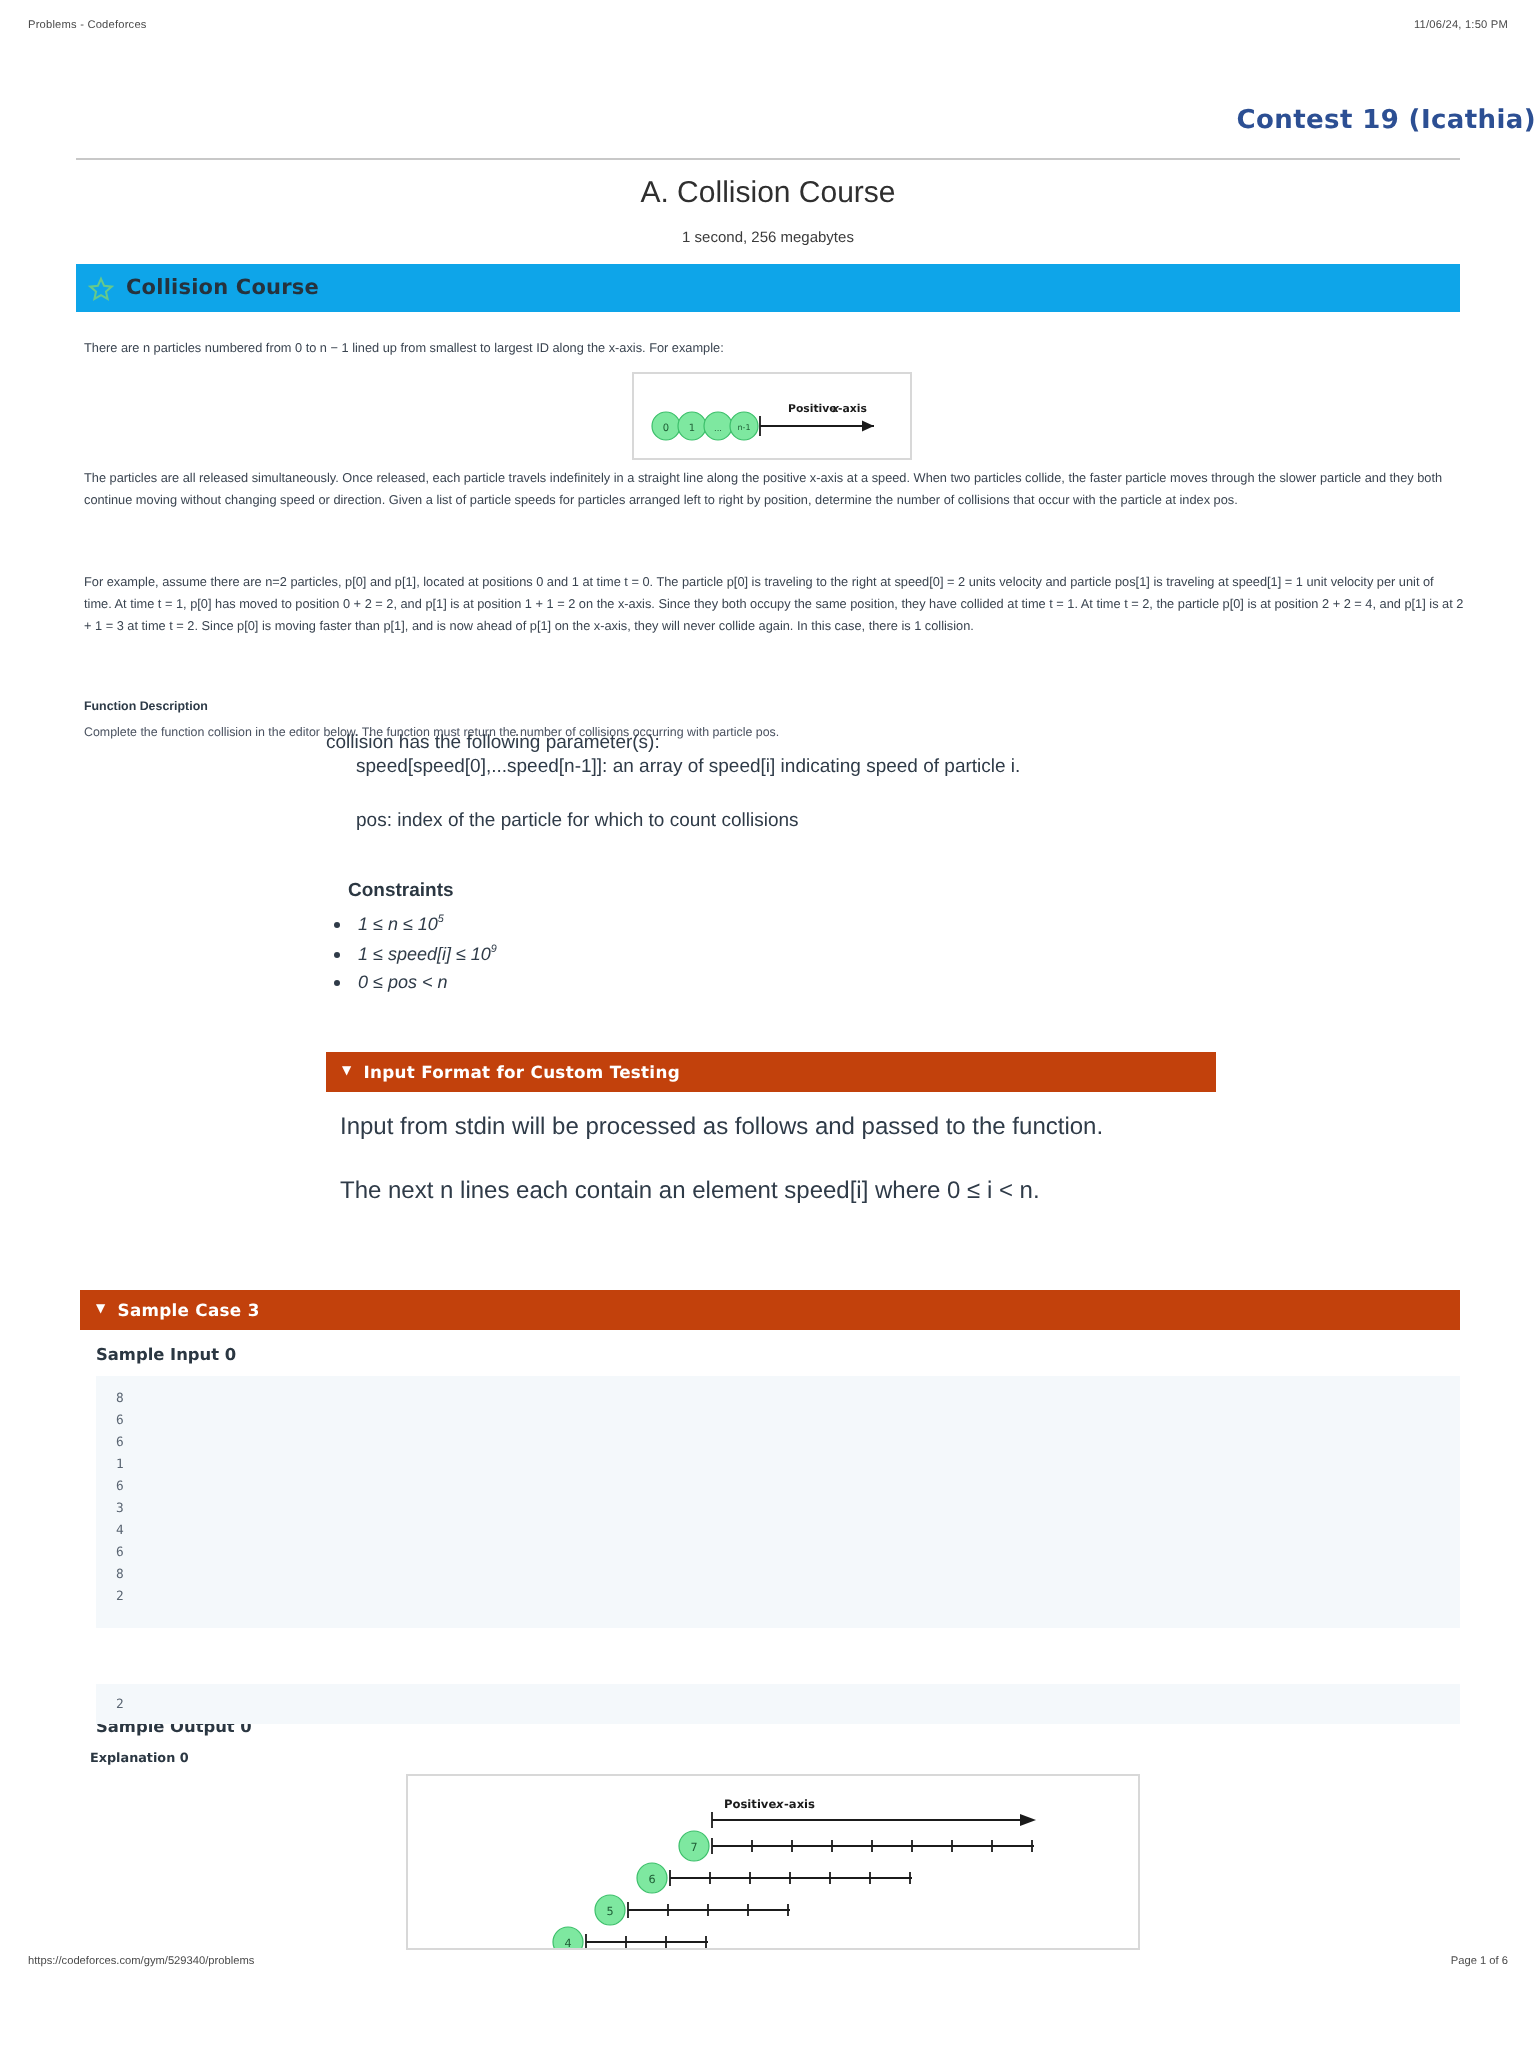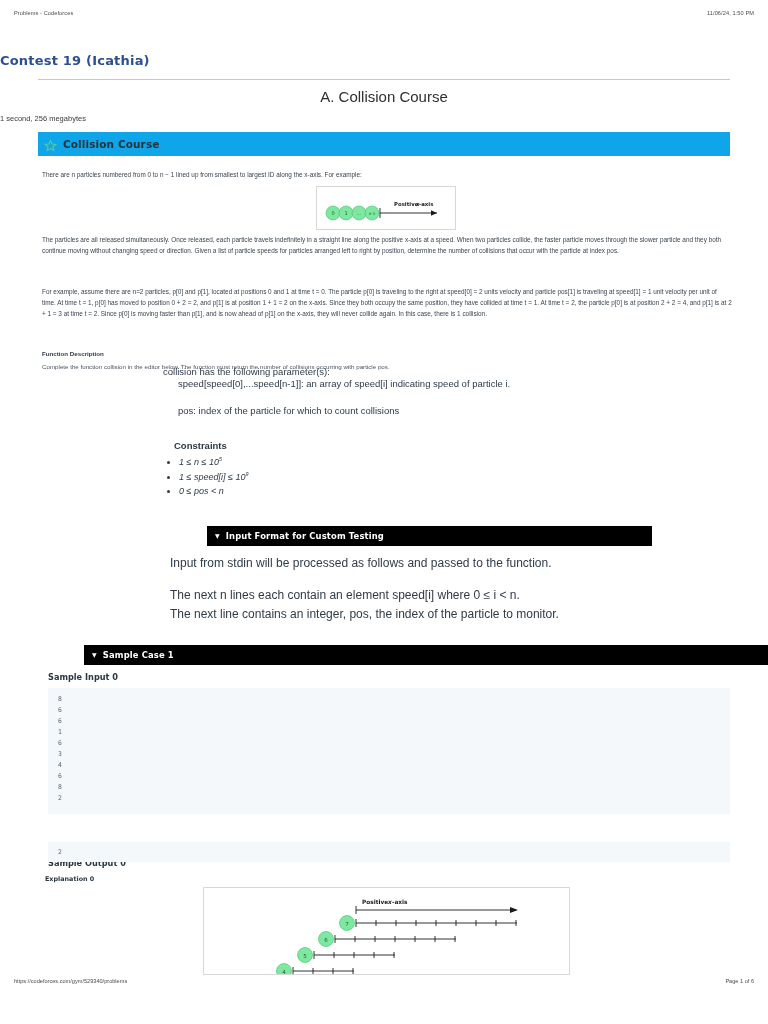--- a/index.html
+++ b/index.html
@@ -22,37 +22,37 @@
   .print-foot {
     position: absolute; top: 978px; left: 0; width: 768px;
     display: flex; justify-content: space-between;
     padding: 0 14px;
     font-size: 5.6px; color: #4a4a4a;
   }
 
   
   .contest-title {
     position: absolute; top: 53px; left: 0; width: 768px;
-    text-align: left;
+    text-align: right;
     font-family: "DejaVu Sans", sans-serif;
     font-size: 13px; font-weight: bold; color: #2c4f93;
     letter-spacing: .2px;
   }
   .rule {
     position: absolute; top: 79px; left: 38px; width: 692px;
     border-top: 1px solid #c8c8c8;
   }
   .prob-title {
     position: absolute; top: 88px; left: 0; width: 768px;
     text-align: center;
     font-size: 15px; color: #2f2f2f; font-weight: normal;
   }
   .prob-limits {
     position: absolute; top: 114px; left: 0; width: 768px;
-    font-size: 7.5px; color: #3b3b3b;
+    text-align: center; font-size: 7.5px; color: #3b3b3b;
   }
 
   
   .band {
     position: absolute; top: 132px; left: 38px; width: 692px; height: 24px;
     background: #0ea5e9;
     display: flex; align-items: center; padding-left: 6px; gap: 6px;
   }
   .band h2 {
     margin: 0; font-size: 10.5px; font-weight: bold; color: #26323d;
@@ -101,26 +101,25 @@
   .constraints-l {
     position: absolute; top: 455px; left: 163px; margin: 0;
     padding-left: 16px; font-size: 9px; color: #2f3b48;
     font-style: italic; line-height: 1.62;
   }
   .constraints-l li { margin: 0; }
   sup { font-size: 60%; vertical-align: super; }
 
   
   .darkbar {
-    position: absolute; background: #000000;
+    position: absolute; background: #c2410c;
     display: flex; align-items: center; gap: 6px;
     color: #ffffff; font-family: "DejaVu Sans", sans-serif;
     font-size: 8.4px; font-weight: bold; padding-left: 8px;
     letter-spacing: .15px;
-    margin-left: 44px;
   }
   .bar-input  { top: 526px; left: 163px; width: 445px; height: 20px; }
   .bar-sample { top: 645px; left: 40px;  width: 690px; height: 20px; }
   .caret { font-size: 6px; line-height: 1; }
 
   .inputfmt {
     position: absolute; left: 170px; width: 470px;
     font-size: 12px; color: #2f3b48; line-height: 1.62;
   }
   .if1 { top: 554px; }
@@ -218,26 +217,25 @@
     <li><span>0 ≤ pos &lt; n</span></li>
   </ul>
 
   <div class="darkbar bar-input">
     <span class="caret">▼</span>
     <span>Input Format for Custom Testing</span>
   </div>
   <div class="inputfmt if1">Input from stdin will be processed as follows and passed to the function.</div>
   <div class="inputfmt if2">
     <div>The next n lines each contain an element speed[i] where 0 ≤ i &lt; n.</div>
-    <div>The next line contains an integer, pos, the index of the particle to monitor.</div>
   </div>
 
   <div class="darkbar bar-sample">
     <span class="caret">▼</span>
-    <span>Sample Case 1</span>
+    <span>Sample Case 3</span>
   </div>
 
   <div class="sub-h sub-in">Sample Input 0</div>
   <div class="codebox code-in">
     <div>8</div>
     <div>6</div>
     <div>6</div>
     <div>1</div>
     <div>6</div>
     <div>3</div>

